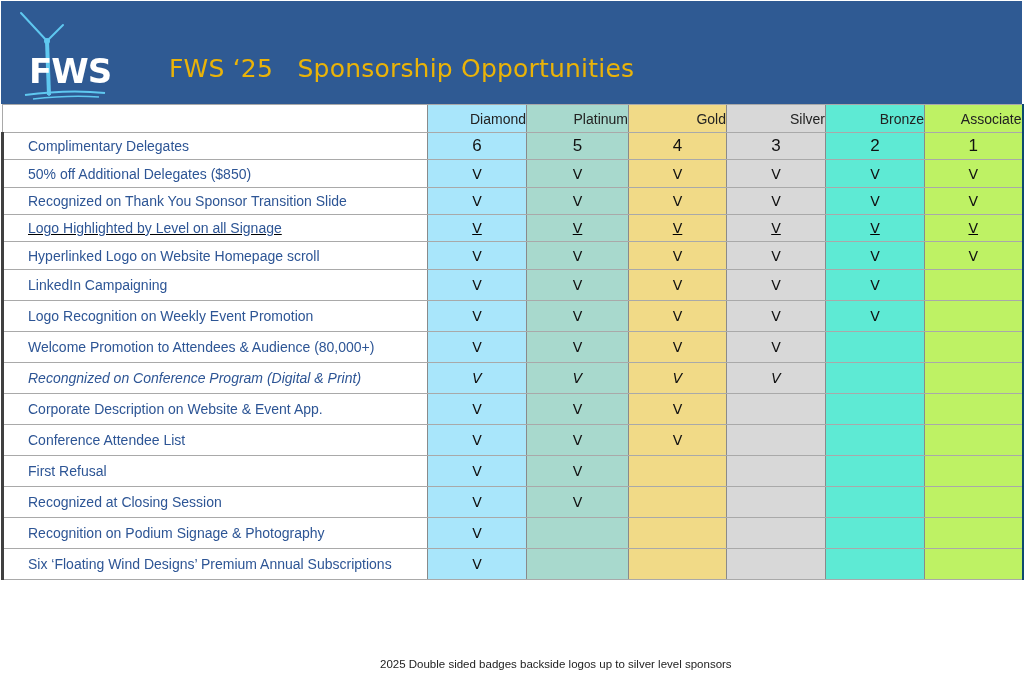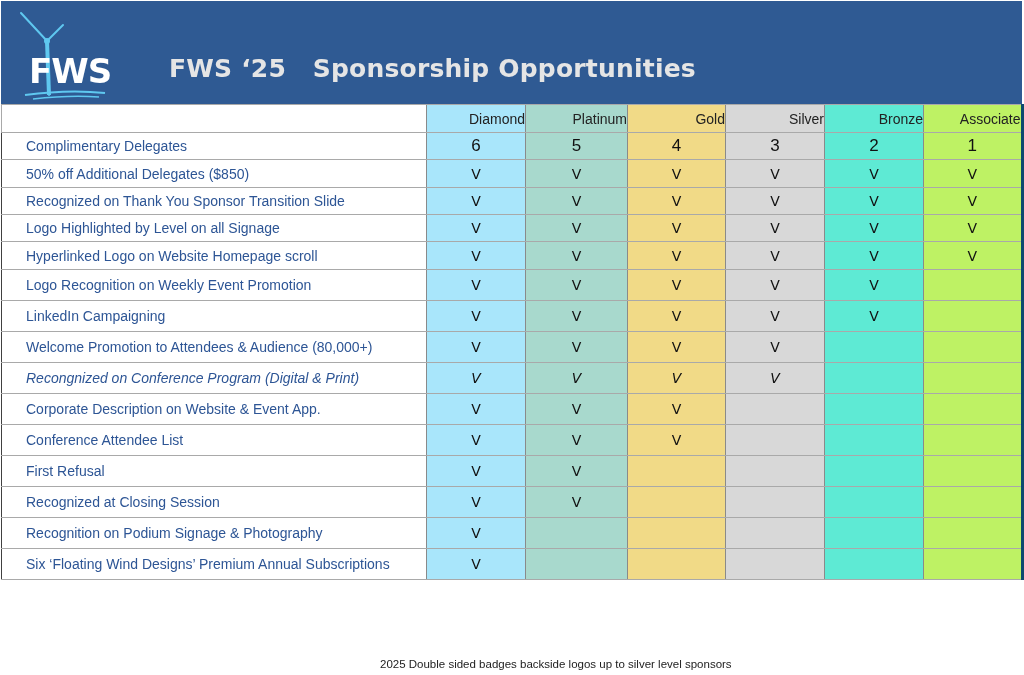--- a/index.html
+++ b/index.html
@@ -1,24 +1,24 @@
 <!DOCTYPE html>
 <html><head>
 <meta charset="utf-8">
 <style>
   html, body { margin:0; padding:0; background:#ffffff; }
   body { width:1024px; height:675px; position:relative; overflow:hidden; font-family:"Liberation Sans", sans-serif; }
   .header { position:absolute; left:1px; top:1px; width:1021px; height:103px; background:#2f5a93; }
   .logo { position:absolute; left:18px; top:8px; width:100px; height:94px; }
   .logo-text { position:absolute; left:10px; top:42px; font-family:"DejaVu Sans", sans-serif; font-weight:bold; font-size:34px; color:#ffffff; letter-spacing:-1px;text-align:right; }
-  .title { position:absolute; left:168px; top:53px; font-family:"DejaVu Sans", sans-serif; font-size:25px; font-weight:bold; color:#e5e5e5; white-space:pre; letter-spacing:0.2px; }
+  .title { position:absolute; left:168px; top:53px; font-family:"DejaVu Sans", sans-serif; font-size:25px; font-weight:normal; color:#eab308; white-space:pre; letter-spacing:0.2px; }
   .table-wrap { position:absolute; left:1px; top:104px; width:1021px; }
   table { border-collapse:collapse; table-layout:fixed; width:1021px; }
   td, th { border-top:1px solid #a9a9a9; border-bottom:1px solid #a9a9a9; padding:0; height:26px; font-weight:normal; }
-  td.label { border-left:1px solid #404040; color:#2d5595; font-size:14px; padding-left:24px; text-align:left; white-space:nowrap; overflow:hidden; }
+  td.label { border-left:3px solid #404040; color:#2d5595; font-size:14px; padding-left:24px; text-align:left; white-space:nowrap; overflow:hidden; }
   th.label { border-left:1px solid #a9a9a9; }
   .lvl { text-align:center; border-left:1px solid #8a8a8a; color:#111; font-size:15px; }
   th.lvl { font-size:14px; color:#222;text-align:right; }
   .c0 { background:#a9e6fb; }
   .c1 { background:#a8d9cd; }
   .c2 { background:#f1da87; }
   .c3 { background:#d8d8d8; }
   .c4 { background:#5eead4; }
   .c5 { background:#bef264; border-right:4px solid #0c4a6e; }
   .num { font-size:17px; }
@@ -90,49 +90,49 @@
         </tr>
         <tr style="height: 27px;">
           <td class="label">Recognized on Thank You Sponsor Transition Slide</td>
           <td class="lvl c0 check">V</td>
           <td class="lvl c1 check">V</td>
           <td class="lvl c2 check">V</td>
           <td class="lvl c3 check">V</td>
           <td class="lvl c4 check">V</td>
           <td class="lvl c5 check">V</td>
         </tr>
-        <tr style="height: 26px;">
+        <tr style="height: 26px; text-decoration: underline;">
           <td class="label">Logo Highlighted by Level on all Signage</td>
           <td class="lvl c0 check">V</td>
           <td class="lvl c1 check">V</td>
           <td class="lvl c2 check">V</td>
           <td class="lvl c3 check">V</td>
           <td class="lvl c4 check">V</td>
           <td class="lvl c5 check">V</td>
         </tr>
         <tr style="height: 28px;">
           <td class="label">Hyperlinked Logo on Website Homepage scroll</td>
           <td class="lvl c0 check">V</td>
           <td class="lvl c1 check">V</td>
           <td class="lvl c2 check">V</td>
           <td class="lvl c3 check">V</td>
           <td class="lvl c4 check">V</td>
           <td class="lvl c5 check">V</td>
         </tr>
+        <tr style="height: 28px;">
+          <td class="label">LinkedIn Campaigning</td>
+          <td class="lvl c0 check">V</td>
+          <td class="lvl c1 check">V</td>
+          <td class="lvl c2 check">V</td>
+          <td class="lvl c3 check">V</td>
+          <td class="lvl c4 check">V</td>
+          <td class="lvl c5 pct"></td>
+        </tr>
         <tr style="height: 27px;">
           <td class="label">Logo Recognition on Weekly Event Promotion</td>
-          <td class="lvl c0 check">V</td>
-          <td class="lvl c1 check">V</td>
-          <td class="lvl c2 check">V</td>
-          <td class="lvl c3 check">V</td>
-          <td class="lvl c4 check">V</td>
-          <td class="lvl c5 pct"></td>
-        </tr>
-        <tr style="height: 28px;">
-          <td class="label">LinkedIn Campaigning</td>
           <td class="lvl c0 check">V</td>
           <td class="lvl c1 check">V</td>
           <td class="lvl c2 check">V</td>
           <td class="lvl c3 check">V</td>
           <td class="lvl c4 check">V</td>
           <td class="lvl c5 pct"></td>
         </tr>
         <tr style="height: 27px;">
           <td class="label">Welcome Promotion to Attendees &amp; Audience (80,000+)</td>
           <td class="lvl c0 check">V</td>

